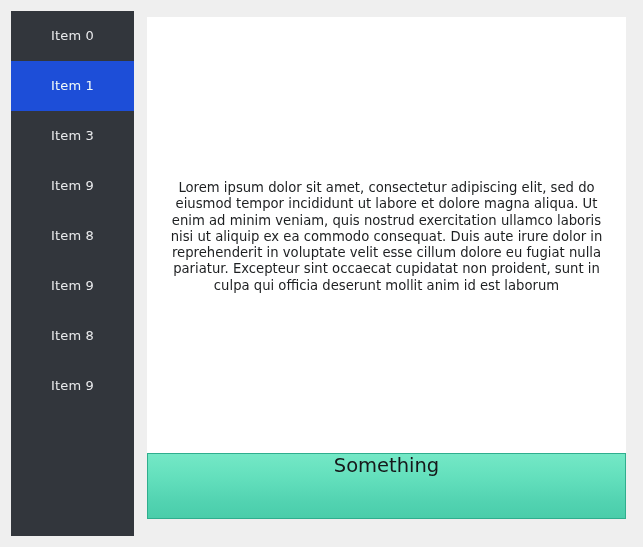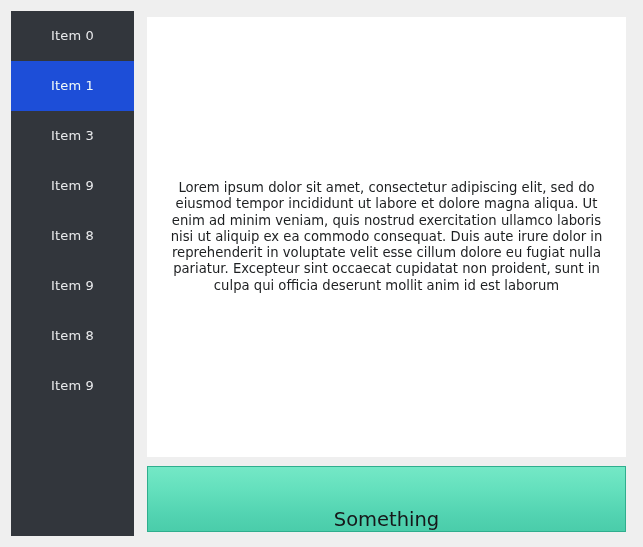--- a/index.html
+++ b/index.html
@@ -72,31 +72,31 @@
     text-align: center;
     font-size: 13.2px;
     line-height: 16.2px;
     color: #1d1f21;
     font-family: "DejaVu Sans", "Liberation Sans", sans-serif;
   }
 
   #something-button {
     position: absolute;
     left: 0;
-    top: 449px;
+    top: 436px;
     width: 479px;
     height: 66px;
     box-sizing: border-box;
     border: 1px solid #2fae8e;
     background: linear-gradient(to bottom, #74e8c6 0%, #64e0bd 35%, #52d3b1 75%, #4acdaa 100%);
     color: #16181a;
     font-size: 19.5px;
     font-family: "DejaVu Sans", "Liberation Sans", sans-serif;
     display: flex;
-    align-items: flex-end;
+    align-items: flex-start;
     justify-content: center;
     padding: 0;
     cursor: pointer;
     user-select: none;
   }
 </style>
 </head>
 <body>
 
 <div id="app-root">

